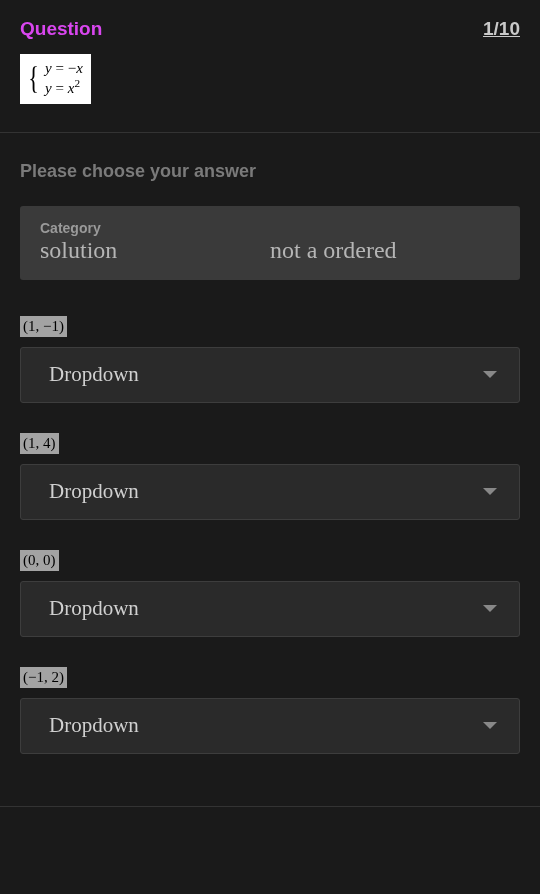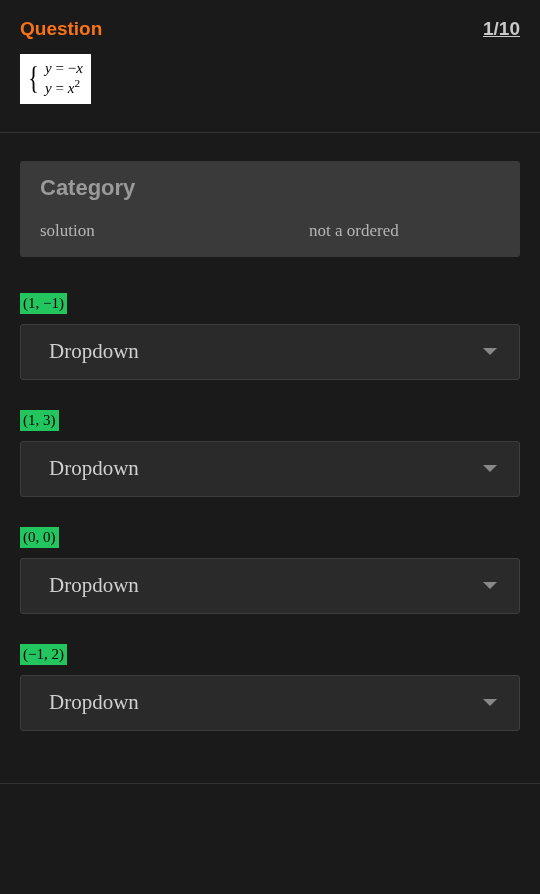--- a/index.html
+++ b/index.html
@@ -17,21 +17,21 @@
   .question-header {
     display: flex;
     justify-content: space-between;
     align-items: center;
     margin-bottom: 14px;
   }
   .question-label {
     font-family: -apple-system, BlinkMacSystemFont, 'Segoe UI', Arial, sans-serif;
     font-weight: 700;
     font-size: 19px;
-    color: #f97316;
+    color: #d946ef;
   }
   .question-counter {
     font-family: -apple-system, BlinkMacSystemFont, 'Segoe UI', Arial, sans-serif;
     font-weight: 700;
     font-size: 19px;
     color: #c9c9c9;
     text-decoration: underline;
   }
   .question-text {
     font-size: 21px;
@@ -83,37 +83,36 @@
   }
   .category-header {
     background: #3a3a3a;
     padding: 14px 20px 16px 20px;
     border-radius: 3px;
     margin-bottom: 36px;
   }
   .category-title {
     font-family: -apple-system, BlinkMacSystemFont, 'Segoe UI', Arial, sans-serif;
     font-weight: 700;
-    font-size: 22px;
+    font-size: 14px;
     color: #9a9a9a;
-    margin-bottom: 20px;
+    margin-bottom: 1px;
   }
   .category-row {
     display: flex;
-    font-size: 17px;
+    font-size: 24px;
     color: #b5b5b5;
-    gap: 39px;
   }
   .cat-col1 { width: 230px; }
   .cat-col2 { flex: 1; }
   .item {
     margin-bottom: 30px;
   }
   .pair-label {
-    background: #22c55e;
+    background: #a3a3a3;
     color: #000000;
     display: inline-block;
     padding: 2px 3px;
     font-family: 'Times New Roman', serif;
     font-size: 15px;
     margin-bottom: 10px;
   }
   .dropdown {
     background: #2a2a2a;
     border: 1px solid #3d3d3d;
@@ -154,39 +153,40 @@
     <span class="eq-lines">
       <div class="eq-line"><span>y</span> <span class="op">=</span> <span class="op">−</span><span>x</span></div>
       <div class="eq-line"><span>y</span> <span class="op">=</span> <span>x</span><sup>2</sup></div>
     </span>
   </div>
 </div>
 
 <div class="divider"></div>
 
 <div class="answer-section">
+  <div class="answer-prompt">Please choose your answer</div>
 
   <div class="category-header">
     <div class="category-title">Category</div>
     <div class="category-row">
       <div class="cat-col1">solution</div>
       <div class="cat-col2">not a ordered</div>
     </div>
   </div>
 
   <div class="item">
     <div class="pair-label">(1, −1)</div>
     <div class="dropdown">
       <span class="dropdown-text">Dropdown</span>
       <span class="chevron"></span>
     </div>
   </div>
 
   <div class="item">
-    <div class="pair-label">(1, 3)</div>
+    <div class="pair-label">(1, 4)</div>
     <div class="dropdown">
       <span class="dropdown-text">Dropdown</span>
       <span class="chevron"></span>
     </div>
   </div>
 
   <div class="item">
     <div class="pair-label">(0, 0)</div>
     <div class="dropdown">
       <span class="dropdown-text">Dropdown</span>

